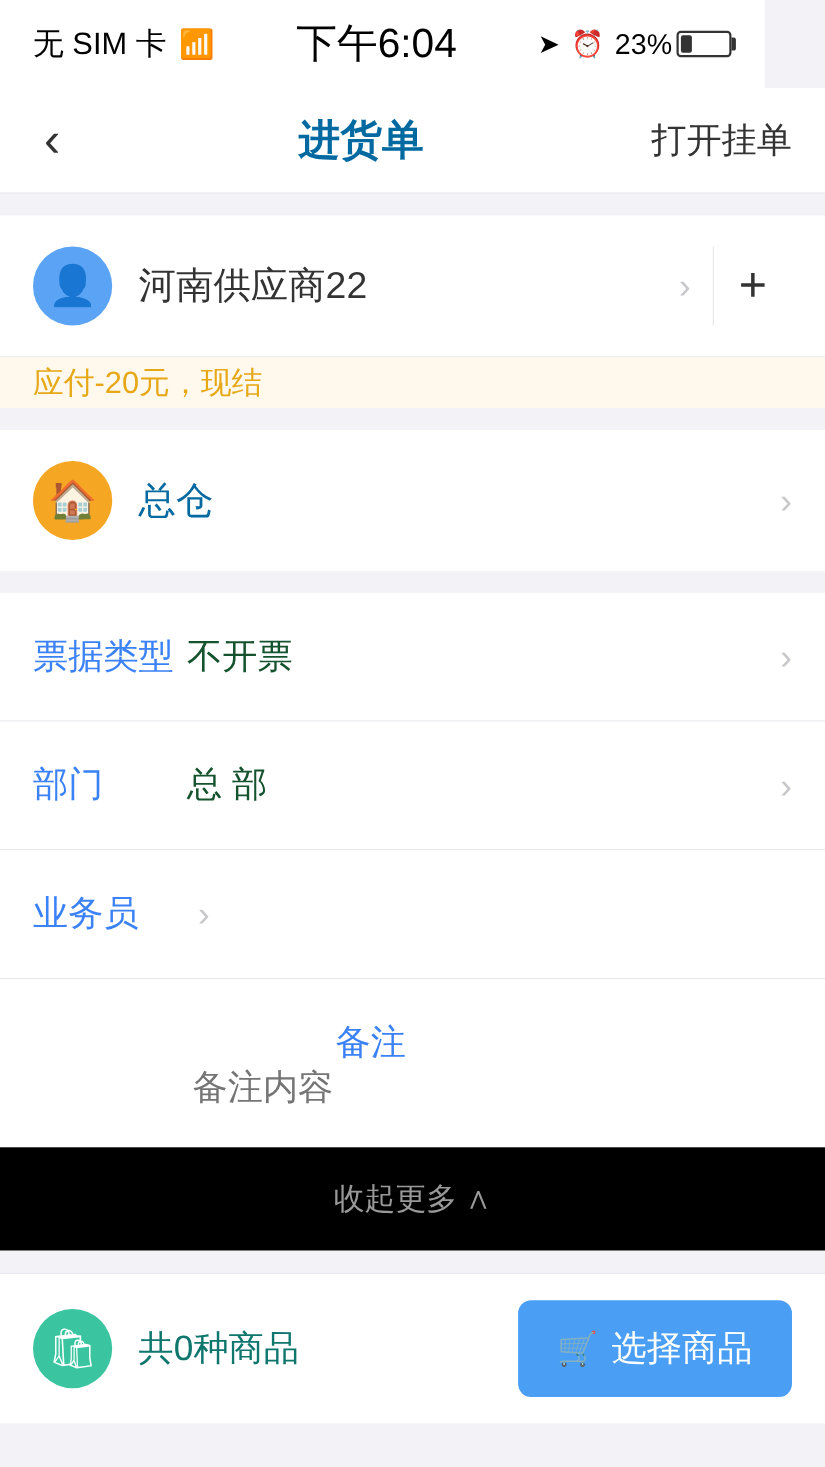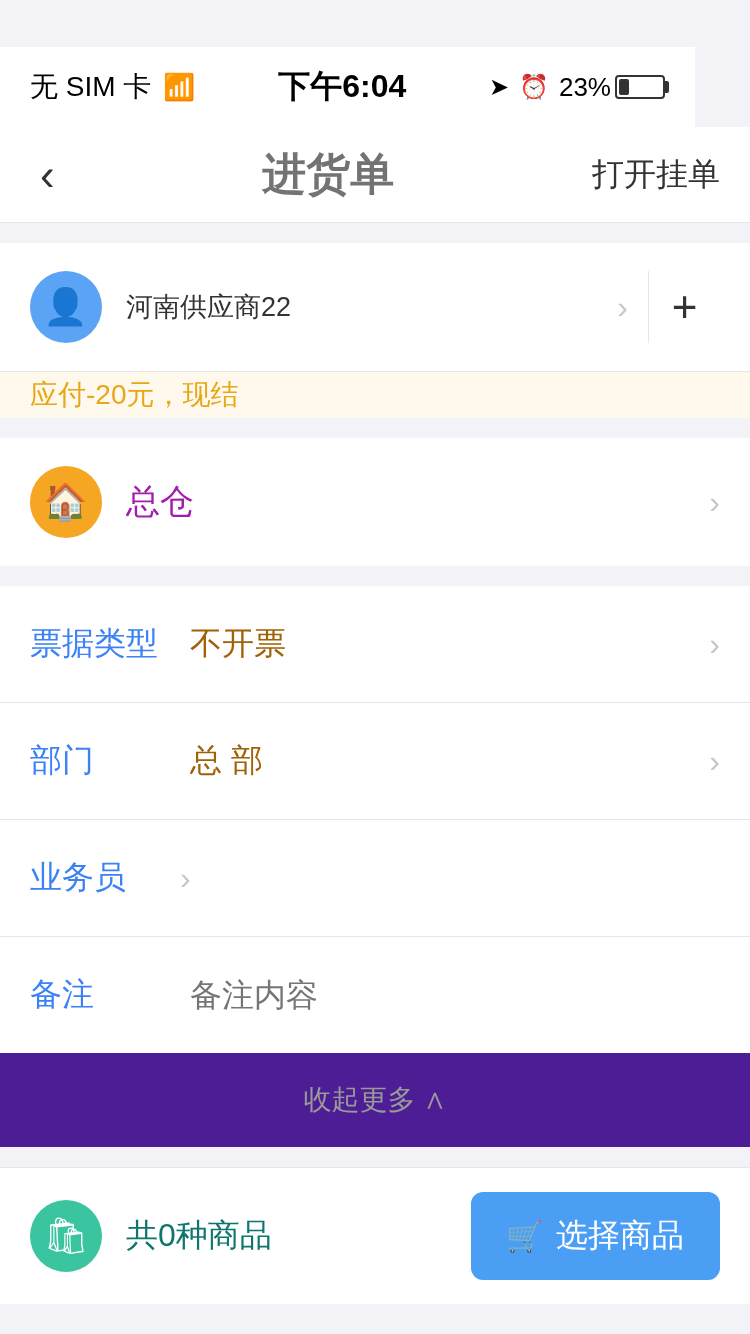--- a/index.html
+++ b/index.html
@@ -16,34 +16,33 @@
     .status-bar {
       width: 695px;
       height: 80px;
       background: #fff;
       display: flex;
       align-items: center;
       justify-content: space-between;
       padding: 0 30px;
       font-size: 28px;
       font-weight: 500;
-      margin-top: 47px;
     }
     .status-left {
       display: flex;
       align-items: center;
       gap: 12px;
       font-size: 28px;
     }
     .wifi-icon {
       font-size: 26px;
     }
     .status-center {
-      font-size: 32px;
-      font-weight: 700;
+      font-size: 37px;
+      font-weight: 400;
     }
     .status-right {
       display: flex;
       align-items: center;
       gap: 10px;
       font-size: 26px;
     }
     .battery {
       display: flex;
       align-items: center;
@@ -88,23 +87,23 @@
       padding: 0 30px;
       border-bottom: 1px solid #e5e5ea;
     }
     .nav-back {
       font-size: 44px;
       color: #333;
       cursor: pointer;
       padding: 10px;
     }
     .nav-title {
-      font-size: 44px;
+      font-size: 38px;
       font-weight: 600;
-      color: #737373;
+      color: #0369a1;
     }
     .nav-action {
       font-size: 32px;
       color: #333;
       cursor: pointer;
     }
 
     
     .section-divider {
       height: 20px;
@@ -135,21 +134,21 @@
       justify-content: center;
       margin-right: 24px;
       flex-shrink: 0;
     }
     .avatar-person {
       color: #fff;
       font-size: 36px;
     }
     .supplier-name {
       flex: 1;
-      font-size: 27px;
+      font-size: 34px;
       color: #333;
     }
     .chevron-right {
       color: #c7c7cc;
       font-size: 32px;
       margin-left: 10px;
     }
     .add-btn {
       width: 72px;
       height: 72px;
@@ -192,64 +191,64 @@
       margin-right: 24px;
       flex-shrink: 0;
     }
     .house-icon {
       font-size: 36px;
       color: #fff;
     }
     .warehouse-name {
       flex: 1;
       font-size: 34px;
-      color: #a21caf;
+      color: #0369a1;
     }
 
     
     .form-row {
       display: flex;
       align-items: center;
       padding: 36px 30px;
       background: #fff;
       border-bottom: 1px solid #e5e5ea;
       cursor: pointer;
     }
     .form-row:last-child {
       border-bottom: none;
+      flex-direction: column;
     }
     .form-label {
       font-size: 32px;
       color: #3b82f6;
       width: 140px;
       flex-shrink: 0;
     }
     .form-value {
       flex: 1;
       font-size: 32px;
-      color: #a16207;
-      margin-left: 20px;
+      color: #14532d;
     }
     .form-input {
       flex: 1;
       font-size: 32px;
       color: #c7c7cc;
       margin-left: 20px;
       border: none;
       outline: none;
       background: transparent;
     }
 
     
     .collapse-row {
       display: flex;
       align-items: center;
       justify-content: center;
       padding: 28px 48px;
-      background: #4c1d95;
+      background: #000000;
       cursor: pointer;
     }
     .collapse-text {
       font-size: 28px;
       color: #999;
     }
 
     
     .bottom-bar {
       display: flex;

